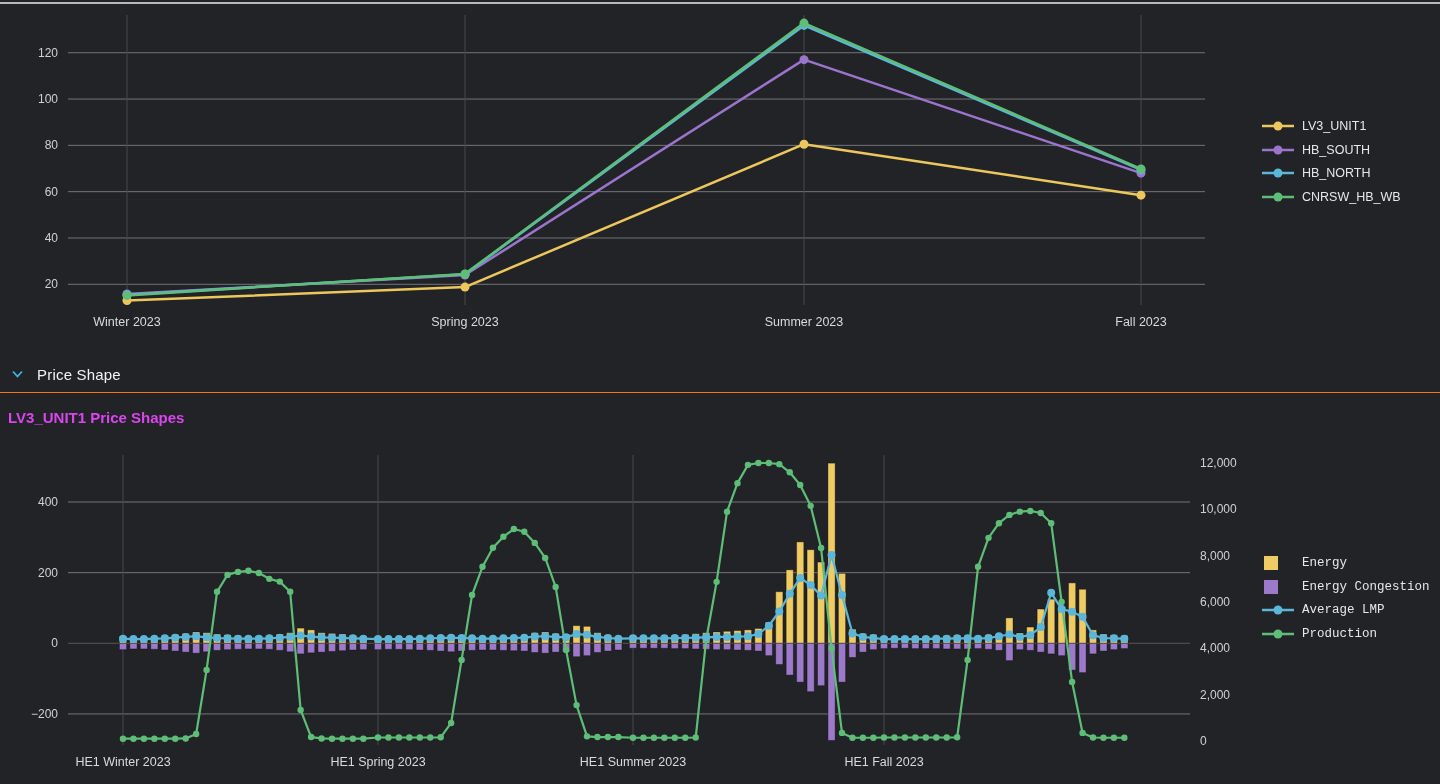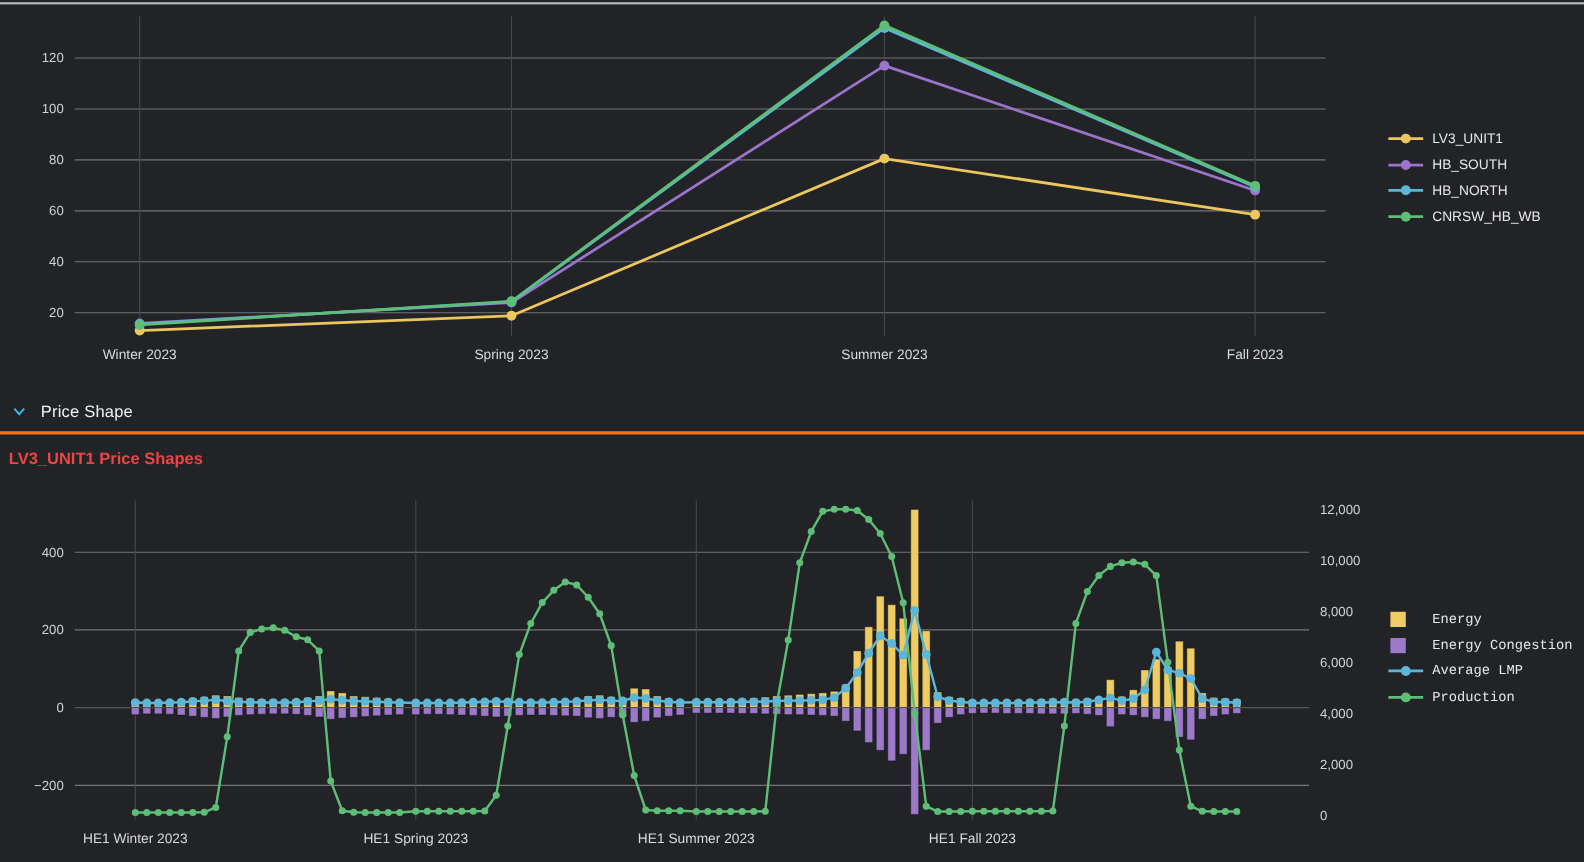--- a/index.html
+++ b/index.html
@@ -1,24 +1,24 @@
 <!DOCTYPE html>
 <html><head>
 <meta charset="utf-8">
 <style>
   html,body{margin:0;padding:0;background:#222327;}
   .page{position:relative;width:1440px;height:784px;background:#222327;overflow:hidden;
         font-family:"Liberation Sans",sans-serif;color:#e8e9ea;}
   .top-line{position:absolute;left:0;top:2px;width:1440px;height:2px;background:#b7b8ba;}
   #cv{position:absolute;left:0;top:0;}
   .section-header{position:absolute;left:0;top:356px;width:1440px;height:36px;
-        border-bottom:3px solid #f97316;display:flex;align-items:center;cursor:pointer;}
+        border-bottom:1px solid #f97316;display:flex;align-items:center;cursor:pointer;}
   .section-header .chev{margin-left:10px;margin-right:12px;display:flex;align-items:center;}
   .section-header .lbl{font-size:15px;color:#f1f2f3;letter-spacing:.2px;}
-  .chart-title{position:absolute;left:8px;top:409px;font-size:15px;font-weight:bold;color:#ef4444;}
+  .chart-title{position:absolute;left:8px;top:409px;font-size:15px;font-weight:bold;color:#d946ef;}
   .legend{position:absolute;display:flex;flex-direction:column;justify-content:center;}
   .legend .li{display:flex;align-items:center;margin-bottom:9.5px;cursor:pointer;}
   .legend .li svg{margin-right:8px;flex:0 0 auto;}
   .legend .li span{font-size:12.5px;color:#e6e7e9;white-space:nowrap;}
   #legend1{left:1262px;top:119px;}
   #legend2{left:1262px;top:556px;font-family:Liberation Mono, monospace;}
 </style>
 </head>
 <body>
 

